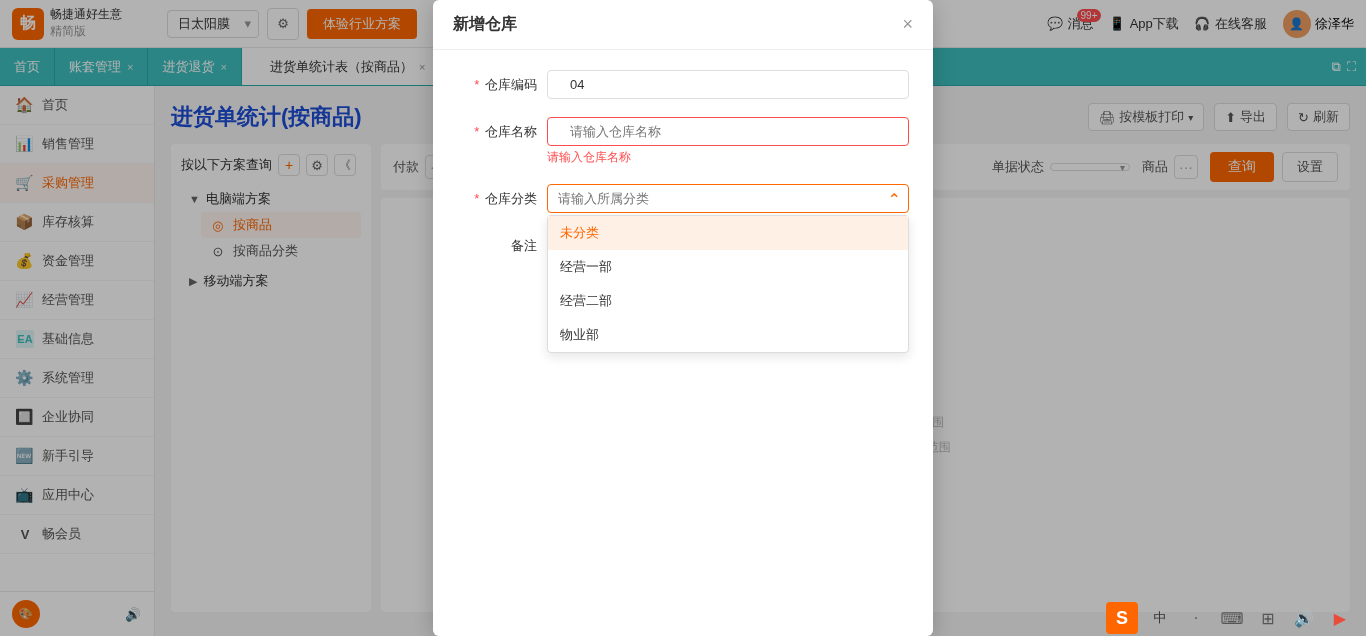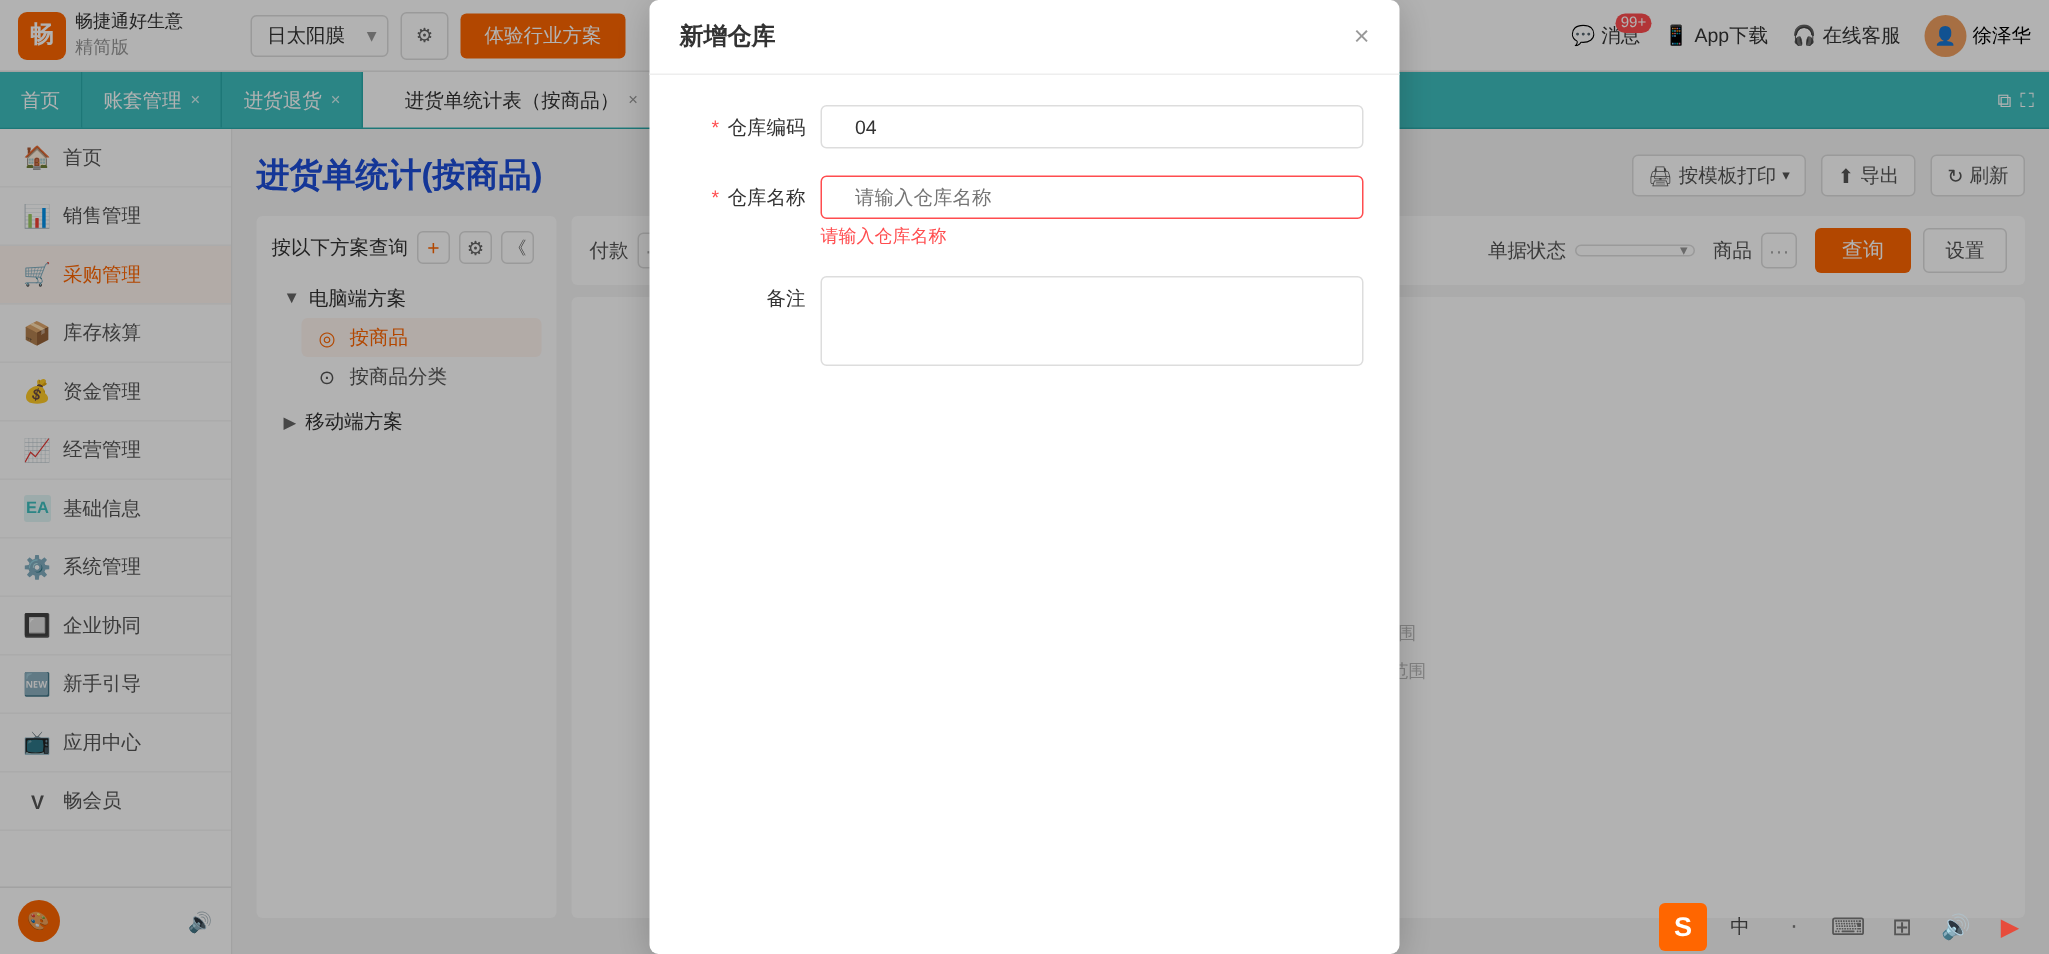--- a/index.html
+++ b/index.html
@@ -651,20 +651,37 @@
         <div class="form-label">
           <span class="required-star">*</span>
           <span>仓库名称</span>
         </div>
         <div class="form-control-wrap">
           <input type="text" class="form-input error" placeholder="请输入仓库名称" style="border-color: rgb(255, 77, 79);">
           <div class="error-msg">请输入仓库名称</div>
         </div>
       </div>
 
+      <div class="form-row">
+        <div class="form-label">
+          <span class="required-star">*</span>
+          <span>仓库分类</span>
+        </div>
+        <div class="form-control-wrap select-wrap">
+          <input type="text" class="select-input" placeholder="请输入所属分类" style="color: rgb(51, 51, 51); border-color: rgb(255, 102, 0);">
+          <span class="select-arrow">⌃</span>
+          
+          <div class="dropdown-list">
+            <div class="dropdown-item selected">未分类</div>
+            <div class="dropdown-item">经营一部</div>
+            <div class="dropdown-item">经营二部</div>
+            <div class="dropdown-item">物业部</div>
+          </div>
+        </div>
+      </div>
 
       <div class="form-row">
         <div class="form-label">备注</div>
         <div class="form-control-wrap">
           <textarea class="textarea-input" style=""></textarea>
         </div>
       </div>
 
     </div>
   </div>

